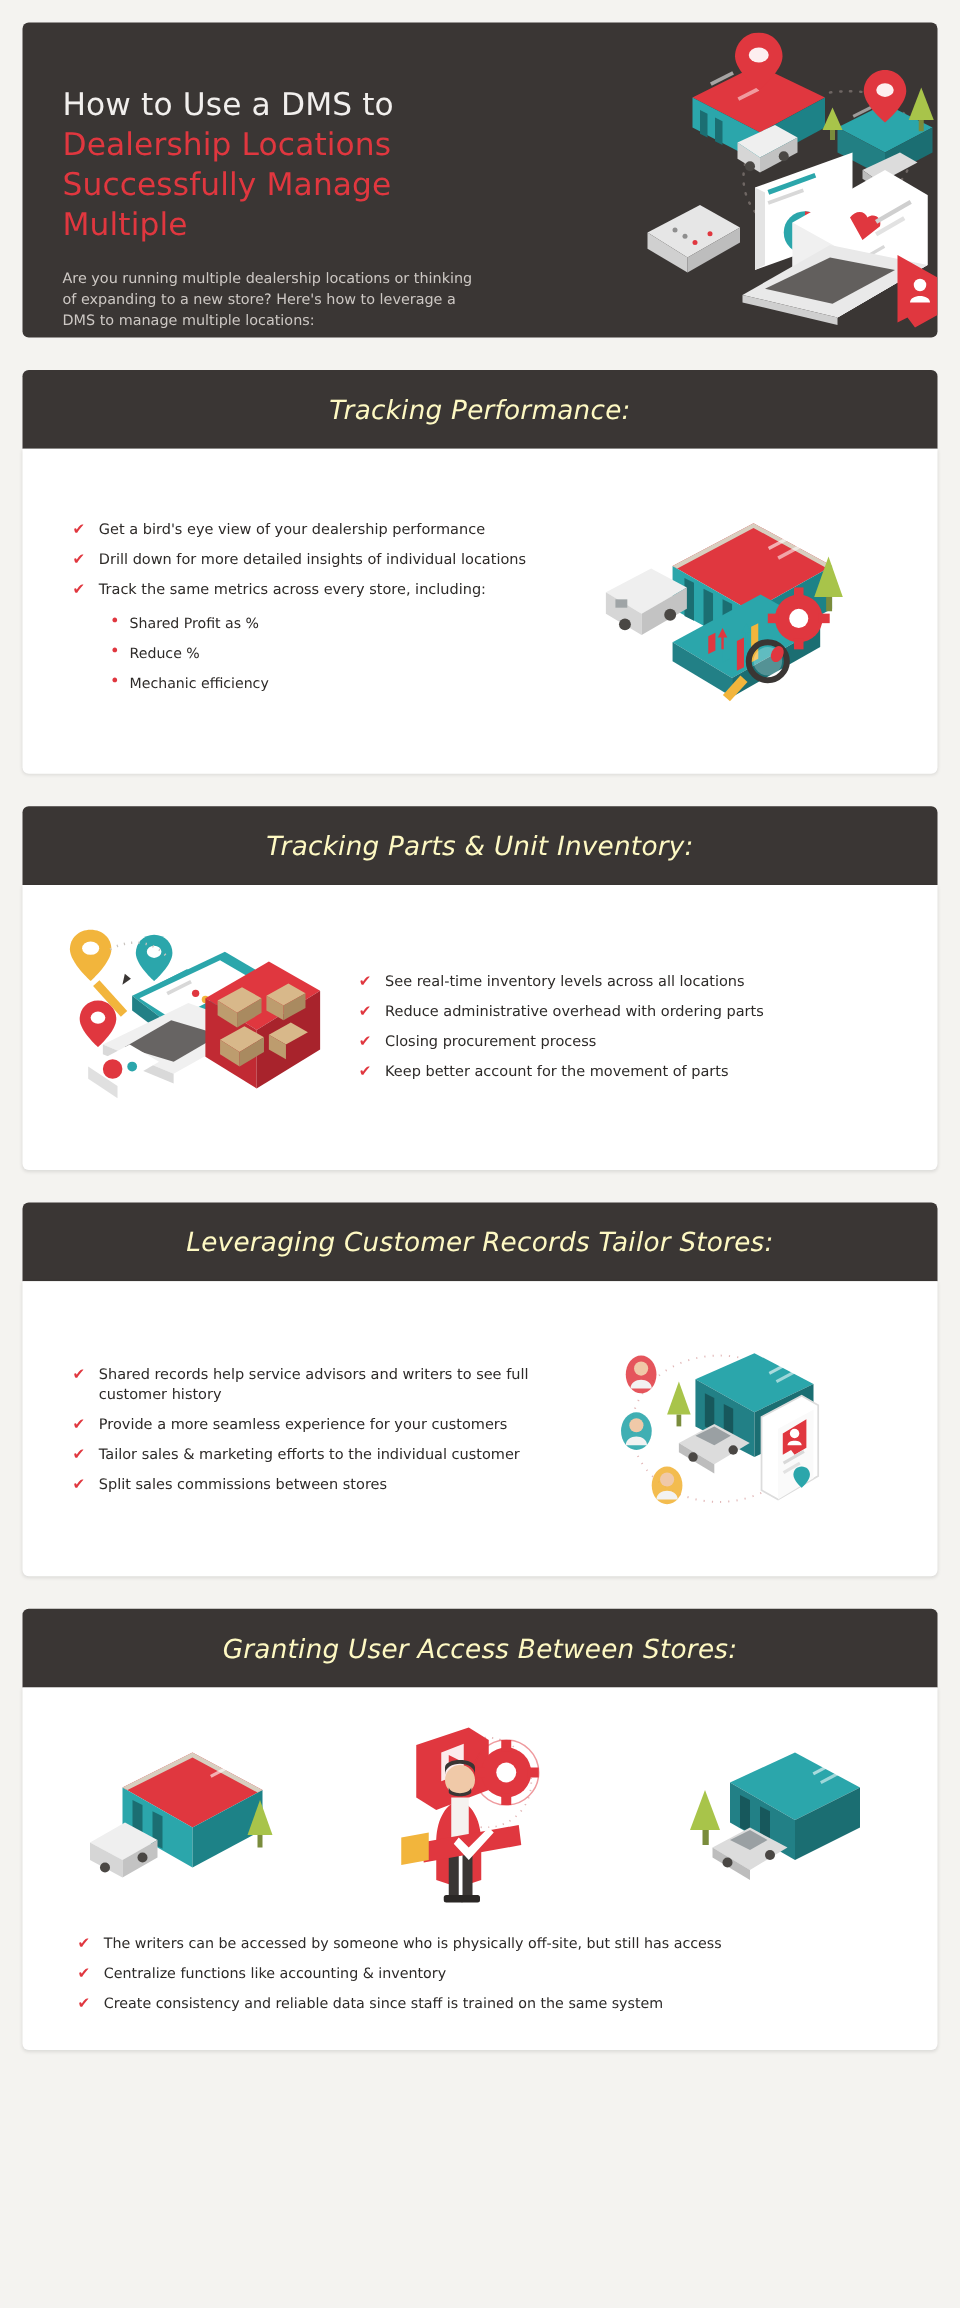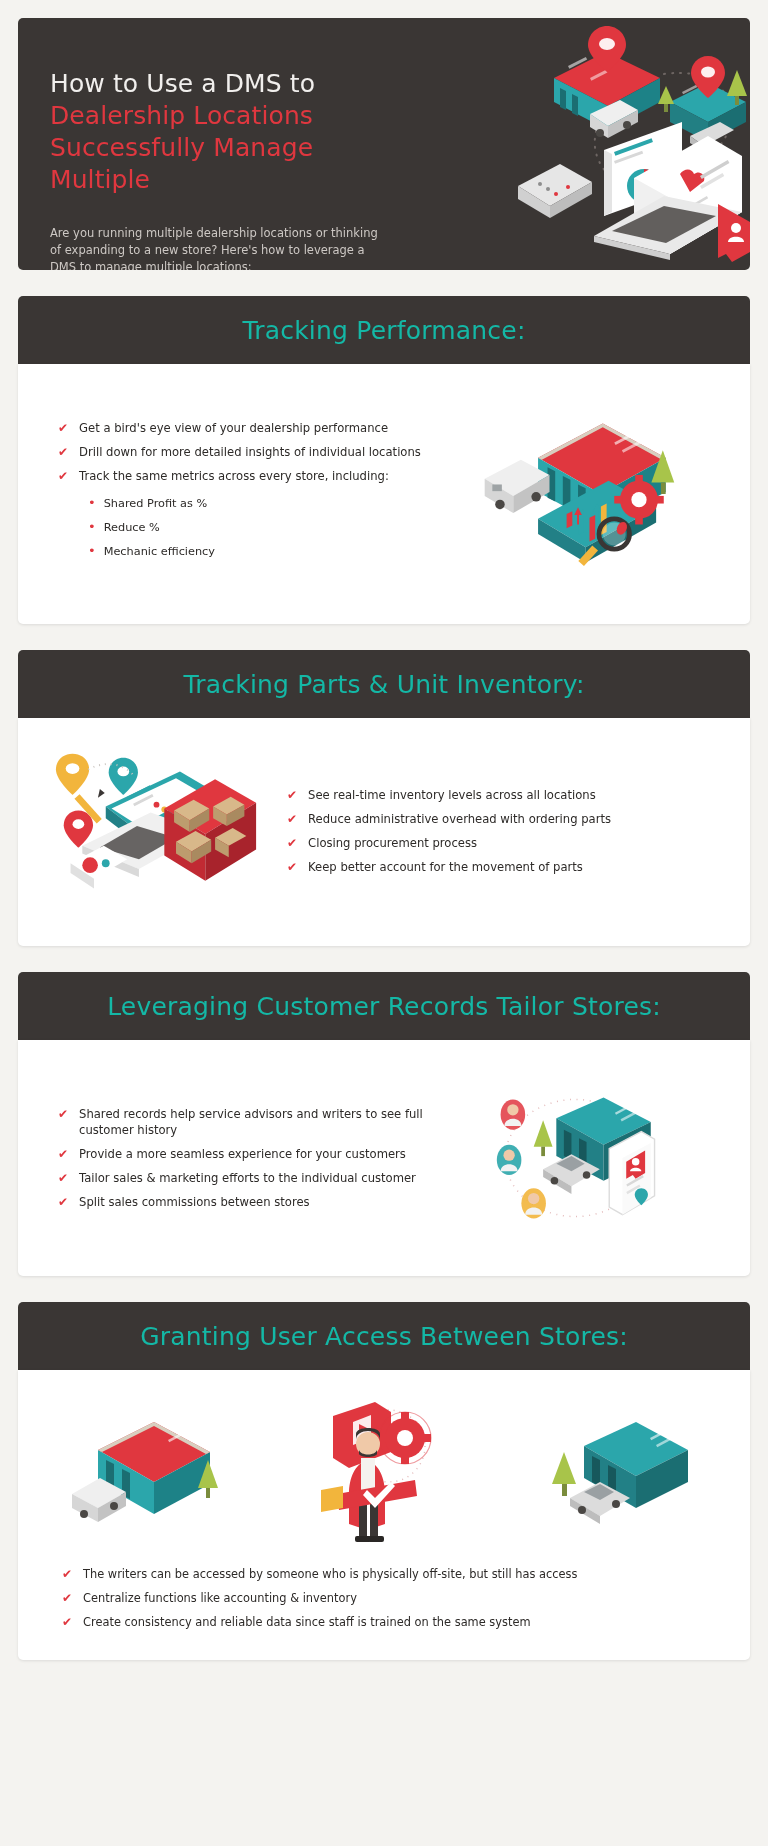--- a/index.html
+++ b/index.html
@@ -29,43 +29,44 @@
   .hero-text { position: absolute; left: 32px; top: 50px; width: 370px; }
   .hero-title {
     font-size: 25px;
     line-height: 32px;
     color: #f1efed;
     font-weight: 400;
     letter-spacing: .1px;
   }
   .hero-title .accent { color: #e0373f; }
   .hero-sub {
-    margin-top: 29px;
+    margin-top: 18px;
     font-size: 11.5px;
     line-height: 17px;
     color: #cdc8c4;
     width: 330px;
   }
 
   
   .hero-art { position: absolute; right: -4px; top: 8px; width: 260px; height: 240px; }
 
   
   .section { margin-bottom: 26px; }
   .sec-head {
     background: #3a3634;
     border-radius: 5px 5px 0 0;
     text-align: center;
     padding: 20px 10px 19px 10px;
   }
   .sec-head h2 {
-    color: #14b8a6;
-    font-size: 25px;
+    color: #fef9c3;
+    font-size: 21px;
     font-weight: 400;
     letter-spacing: .2px;
+    font-style: italic;
   }
   .sec-body {
     background: #fff;
     border-radius: 0 0 5px 5px;
     display: flex;
     align-items: center;
     position: relative;
   }
   .sec-body.col { display: block; }
 

